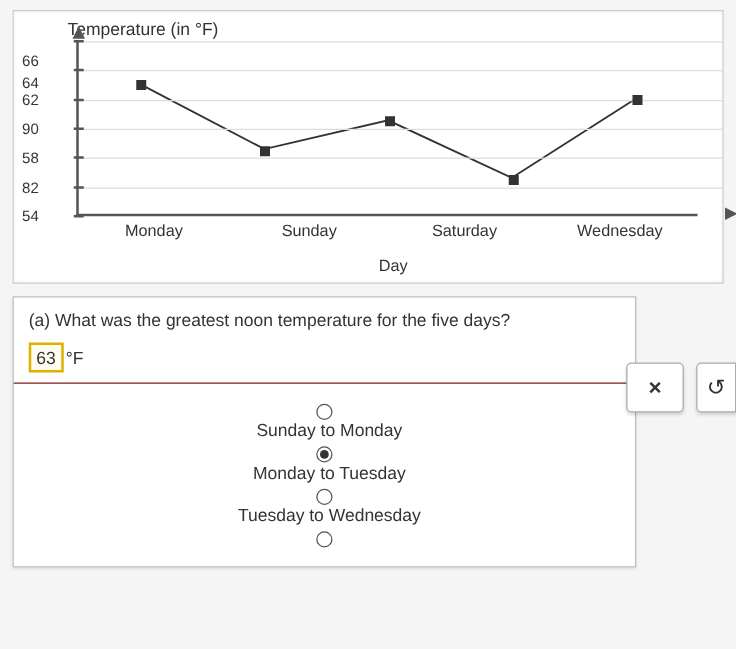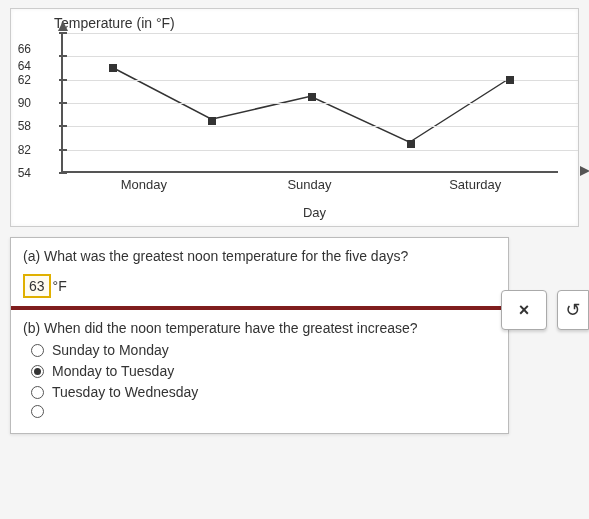--- a/index.html
+++ b/index.html
@@ -14,26 +14,26 @@
 .tick-mark { position: absolute; left: -4px; width: 8px; height: 2px; background: #555; }
 .arrow-up { position: absolute; left: -5px; top: -12px; width: 0; height: 0; border-left: 5px solid transparent; border-right: 5px solid transparent; border-bottom: 10px solid #555; }
 .arrow-right { position: absolute; right: -32px; bottom: -5px; width: 0; height: 0; border-top: 5px solid transparent; border-bottom: 5px solid transparent; border-left: 10px solid #555; }
 .x-labels { position: absolute; left: 0; right: 0; top: 144px; display: flex; }
 .x-label { flex: 1; text-align: center; font-size: 13px; color: #333; }
 .x-title { text-align: center; font-size: 13px; color: #333; margin-top: 2px; }
 .data-point { position: absolute; width: 8px; height: 8px; background: #333; transform: translate(-50%, -50%); }
 svg.lines { position: absolute; left: 0; top: 0; width: 100%; height: 100%; overflow: visible; }
 
 .qa-panel { background: #fff; border: 1px solid #bbb; margin: 10px 80px 0 10px; font-size: 14px; color: #333; box-shadow: 0 1px 3px rgba(0,0,0,0.1);}
-.qa-a { padding: 10px 4px 8px 12px; border-bottom: 4px solid #7f1d1d; }
+.qa-a { padding: 10px 4px 8px 12px; border-bottom: 1px solid #7f1d1d; }
 .qa-b { padding: 10px 12px 10px 12px; }
 .answer-box { display: inline-block; border: 2px solid #e0b000; background: #fffcf0; padding: 2px 4px; margin-top: 6px; font-size: 14px; }
 .unit { font-size: 14px; margin-left: 2px; }
 .options { margin-top: 6px; }
-.option-row { display: flex; align-items: center; margin: 5px 0 5px 8px; font-size: 14px; cursor: pointer; }
+.option-row { display: flex; align-items: center; margin: 5px 0 5px 8px; font-size: 14px; cursor: pointer; flex-direction: column; }
 .radio { width: 13px; height: 13px; border: 1.5px solid #555; border-radius: 50%; margin-right: 8px; display: flex; align-items: center; justify-content: center; flex-shrink: 0; }
 .radio.selected::after { content: ''; width: 7px; height: 7px; background: #333; border-radius: 50%; display: block; }
 
 .buttons { position: absolute; right: 0; top: 290px; display: flex; gap: 10px; }
 .btn { width: 46px; height: 40px; background: #fff; border: 1px solid #aaa; border-radius: 4px; display: flex; align-items: center; justify-content: center; box-shadow: 0 2px 3px rgba(0,0,0,0.15); cursor: pointer; }
 .btn.reset { border-top-right-radius: 0; border-bottom-right-radius: 0; width: 32px; }
 .x-icon { font-size: 18px; font-weight: bold; color: #333; }
 .reset-icon { font-size: 18px; color: #333; }
 </style>
 </head>
@@ -73,34 +73,34 @@
         <div class="y-tick" style="top: 93.3333px;">58</div>
         <div class="y-tick" style="top: 70px;">90</div>
         <div class="y-tick" style="top: 46.6667px;">62</div>
         <div class="y-tick" style="top: 23.3333px; margin-top: 10px;">64</div>
         <div class="y-tick" style="top: 16px;">66</div>
       </div>
     <div class="x-labels" id="x-labels">
         <div class="x-label">Monday</div>
         <div class="x-label">Sunday</div>
         <div class="x-label">Saturday</div>
+        <div class="x-label">Wednesday</div>
       </div>
   </div>
   <div class="x-title" style="margin-left:40px;text-align:center;">Day</div>
 </div>
 
 <div class="qa-panel">
   <div class="qa-a">
     <div>(a) What was the greatest noon temperature for the five days?</div>
     <div style="margin-top:4px;">
       <span class="answer-box">63</span><span class="unit">°F</span>
     </div>
   </div>
   <div class="qa-b">
-    <div>(b) When did the noon temperature have the greatest increase?</div>
     <div class="options" id="options">
         <div class="option-row">
           <div class="radio"></div>
           <span>Sunday to Monday</span>
         </div>
         <div class="option-row">
           <div class="radio selected"></div>
           <span>Monday to Tuesday</span>
         </div>
         <div class="option-row">

